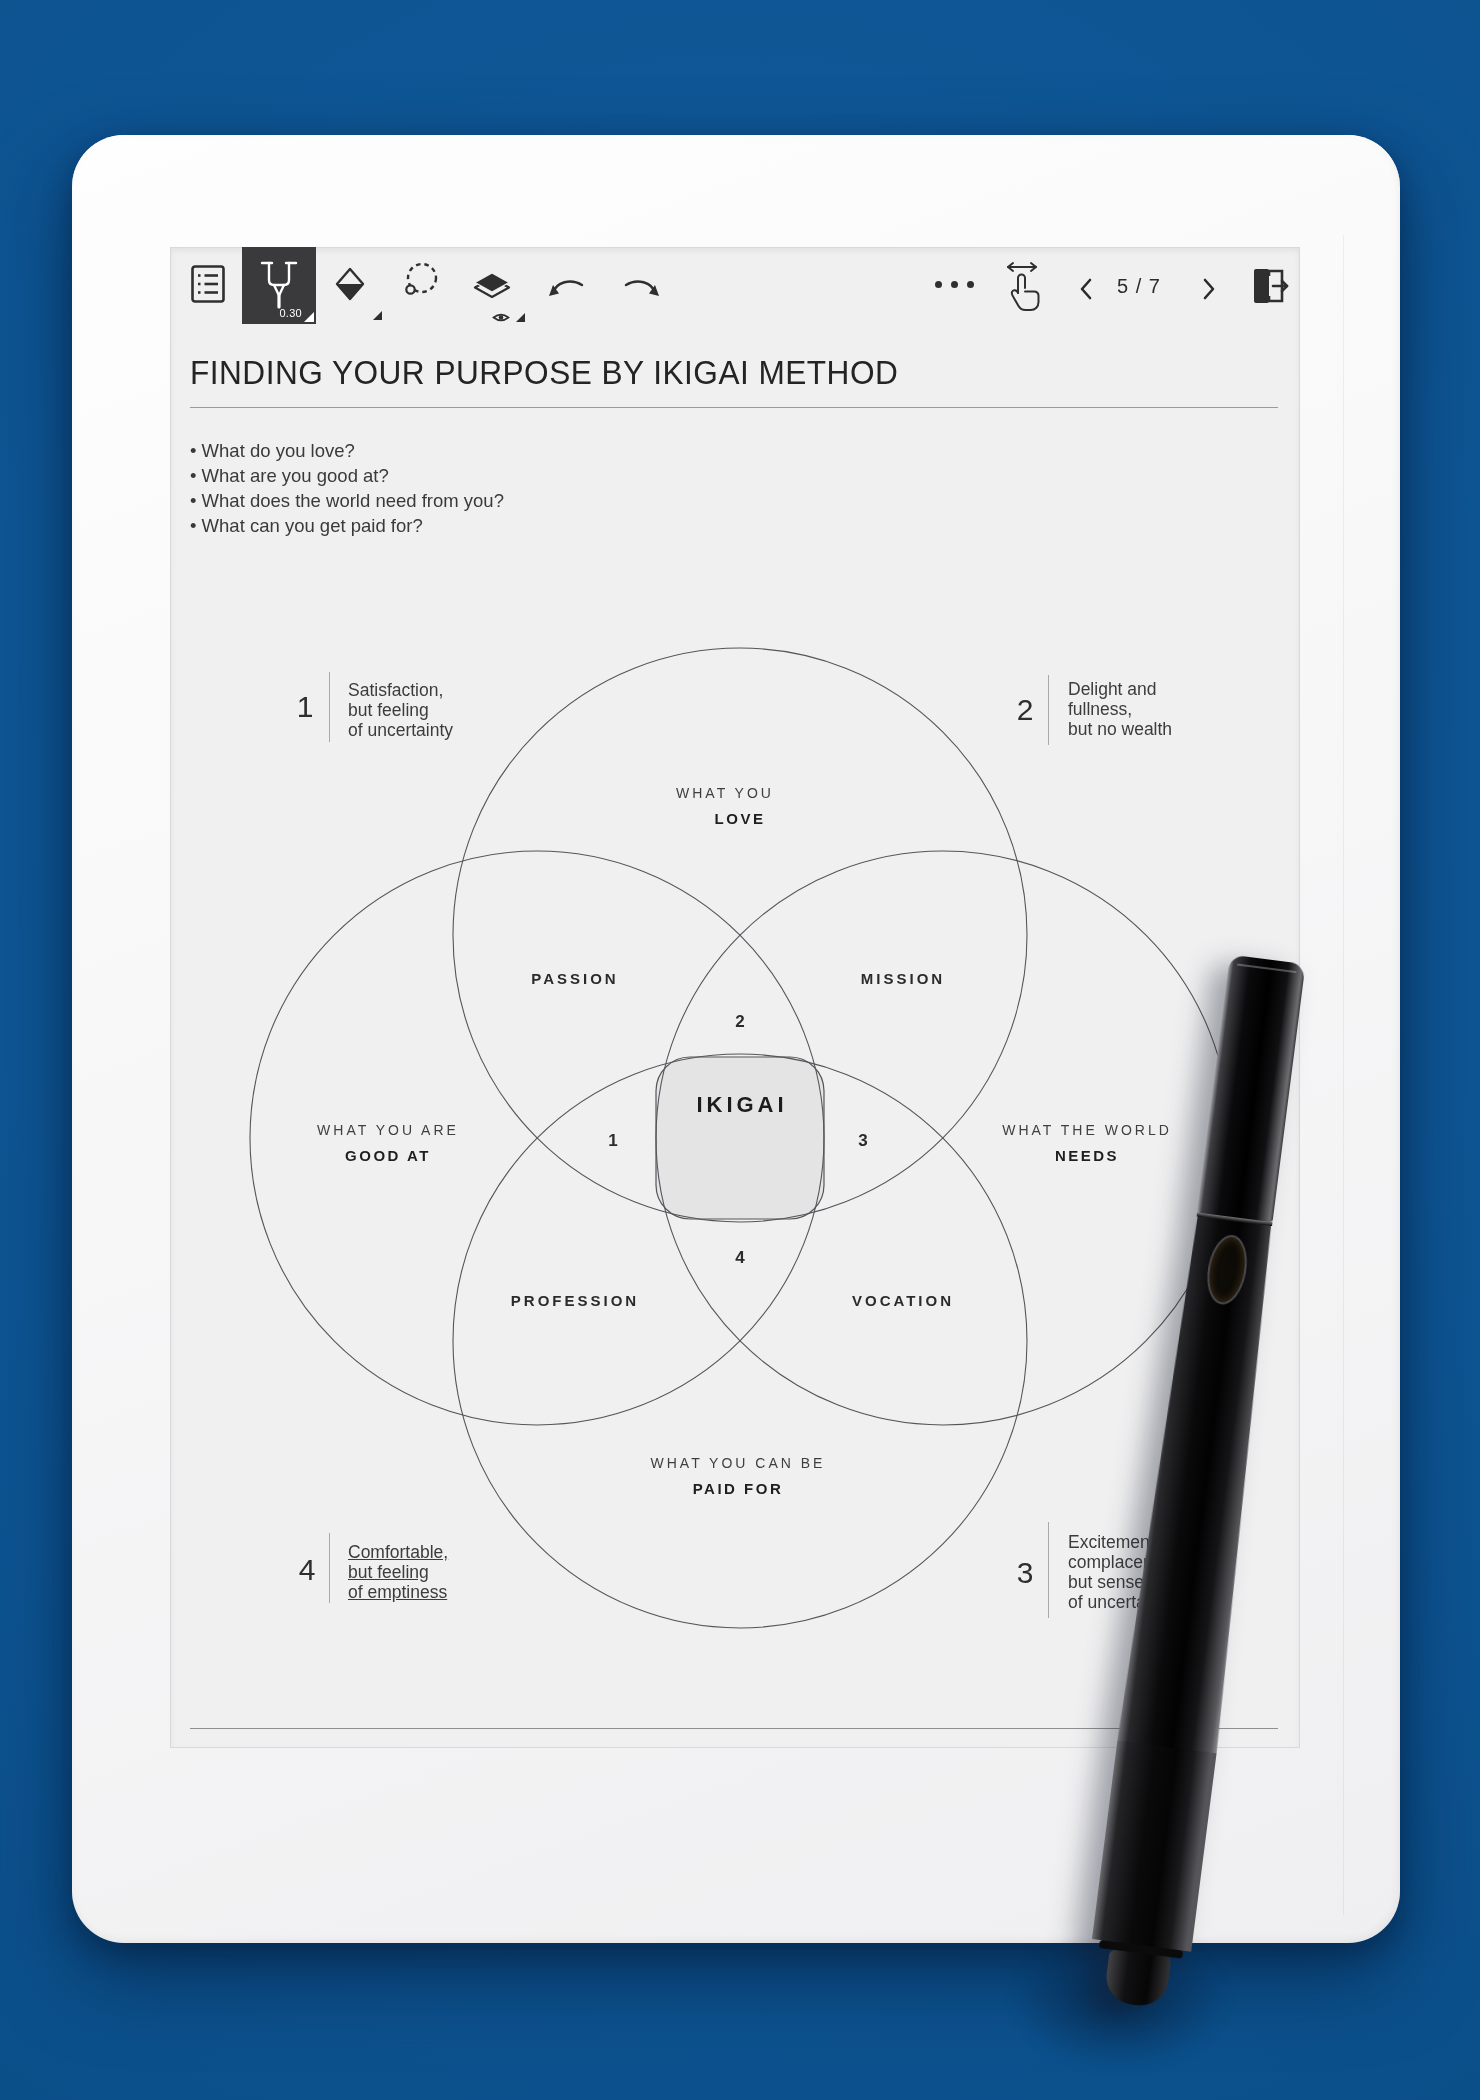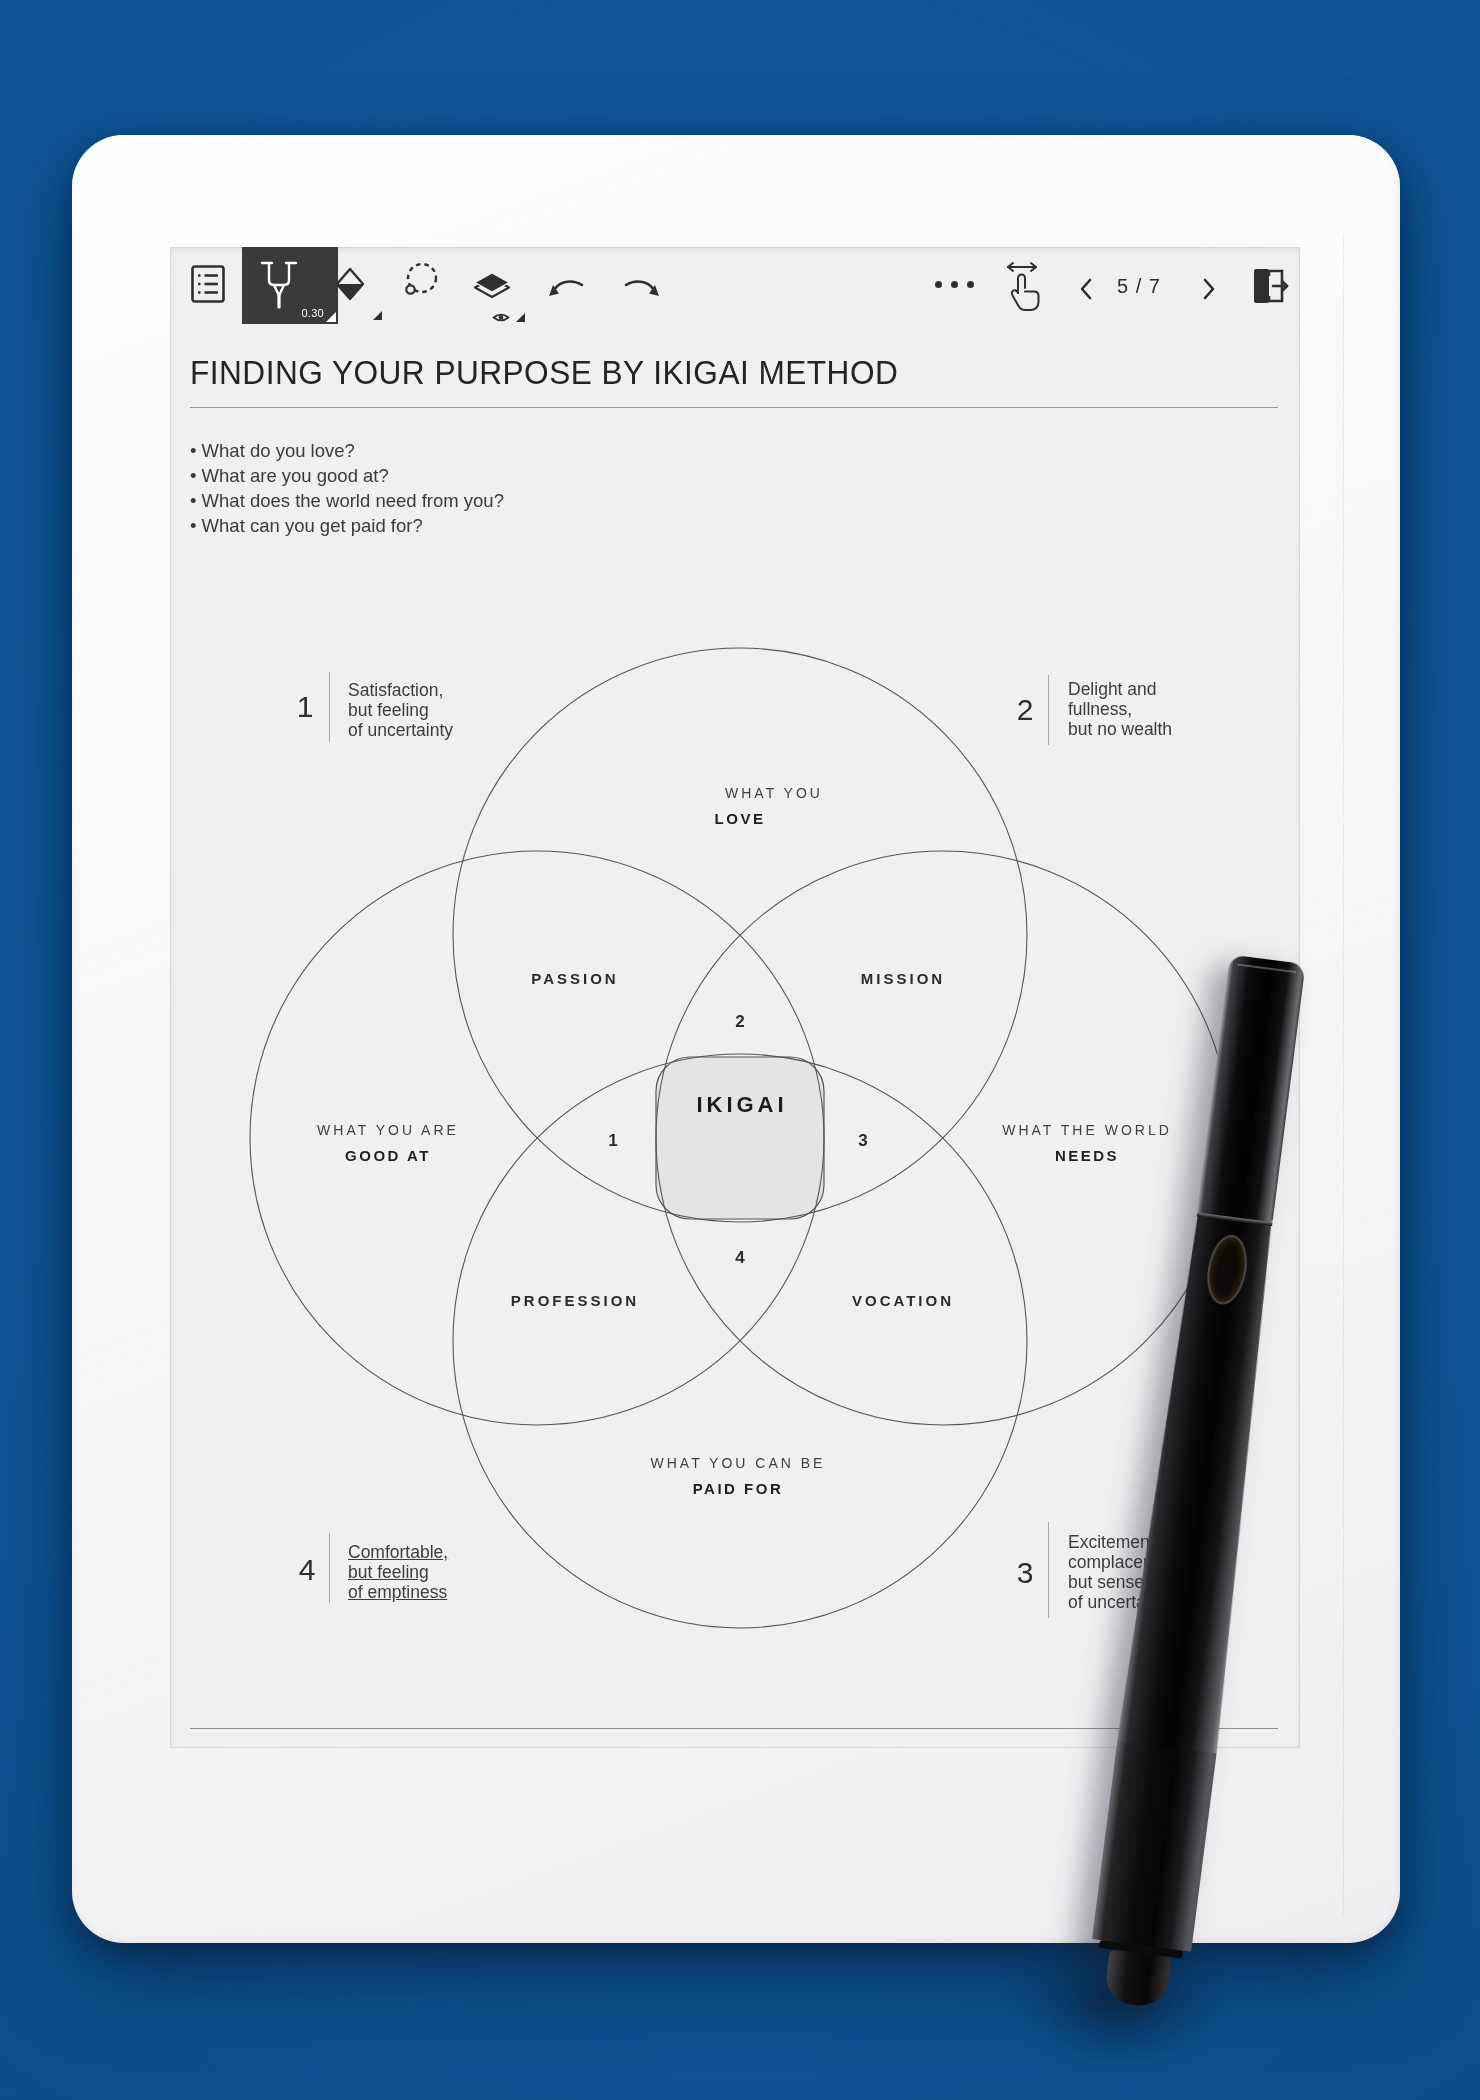--- a/index.html
+++ b/index.html
@@ -10,21 +10,21 @@
   .device{position:absolute;left:72px;top:135px;width:1328px;height:1808px;border-radius:52px;
     background:linear-gradient(160deg,#fefefe 0%,#f7f7f8 45%,#efeff1 100%);
     box-shadow:0 34px 80px rgba(3,25,55,.55),0 10px 28px rgba(3,25,55,.4),inset 0 1px 0 rgba(255,255,255,.9),inset -2px -3px 8px rgba(0,0,0,.05);}
   .bezel-line{position:absolute;left:1271px;top:100px;width:1px;height:1680px;background:rgba(0,0,0,.05);}
   
   .screen{position:absolute;left:98px;top:112px;width:1130px;height:1501px;background:#f0f0f1;
     box-shadow:inset 0 0 0 1px #d9d9db,inset 0 3px 7px rgba(0,0,0,.07);}
   
   .tbtn{position:absolute;}
   .ico{display:block;}
-  .pen-box{position:absolute;left:72px;top:0;width:96px;height:77px;background:#3a3a3c;}
+  .pen-box{position:absolute;left:72px;top:0;width:74px;height:77px;background:#3a3a3c;}
   .pen-size{position:absolute;right:14px;bottom:5px;color:#fff;font-size:11px;letter-spacing:.3px;}
   .pen-corner{position:absolute;right:2px;bottom:2px;width:0;height:0;border-left:10px solid transparent;border-bottom:10px solid #fff;}
   .tri{width:0;height:0;border-left:9px solid transparent;border-bottom:9px solid #2f2f2f;}
   .dots{position:absolute;left:765px;top:34px;display:flex;gap:9px;}
   .dots span{width:7px;height:7px;border-radius:50%;background:#2f2f2f;}
   .pageno{position:absolute;left:947px;top:28px;width:60px;font-size:20px;color:#2c2c2c;letter-spacing:1px;}
   
   .doc-title{position:absolute;left:20px;top:106px;font-size:34px;color:#242424;letter-spacing:.5px;white-space:nowrap;
     transform:scaleX(.93);transform-origin:left center;}
   .doc-rule{position:absolute;left:20px;top:160px;width:1088px;height:1px;background:#9a9a9c;}
@@ -196,21 +196,21 @@
       <svg class="venn-svg" width="1130" height="1501" viewBox="0 0 1130 1501">
         <rect x="486" y="810" width="168" height="162" rx="34" fill="#e4e4e5" stroke="#55555a" stroke-width="1.2"></rect>
         <g fill="none" stroke="#55555a" stroke-width="1.1">
           <circle cx="570" cy="688" r="287"></circle>
           <circle cx="367" cy="891" r="287"></circle>
           <circle cx="773" cy="891" r="287"></circle>
           <circle cx="570" cy="1094" r="287"></circle>
         </g>
       </svg>
 
-      <div class="vlabel lbl-light" style="left:604px;top:546px;">WHAT YOU</div>
+      <div class="vlabel lbl-light" style="left:555px;top:546px;">WHAT YOU</div>
       <div class="vlabel lbl-bold" style="left:570px;top:571px;">LOVE</div>
 
       <div class="vlabel lbl-light" style="left:218px;top:883px;">WHAT YOU ARE</div>
       <div class="vlabel lbl-bold" style="left:218px;top:908px;">GOOD AT</div>
 
       <div class="vlabel lbl-light" style="left:917px;top:883px;">WHAT THE WORLD</div>
       <div class="vlabel lbl-bold" style="left:917px;top:908px;">NEEDS</div>
 
       <div class="vlabel lbl-light" style="left:568px;top:1216px;">WHAT YOU CAN BE</div>
       <div class="vlabel lbl-bold" style="left:568px;top:1241px;">PAID FOR</div>

